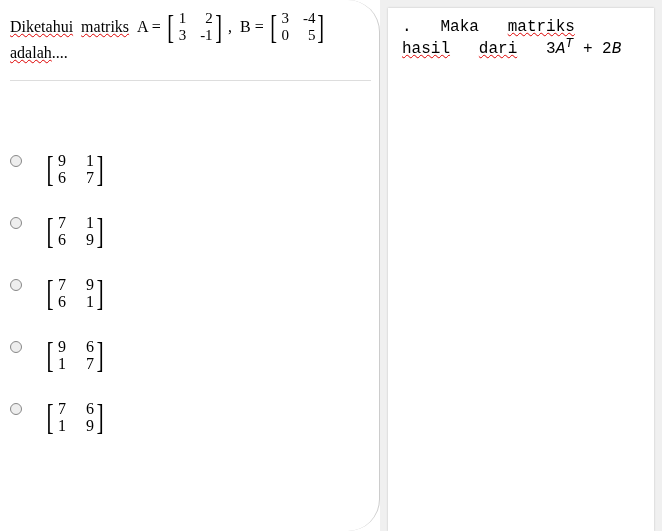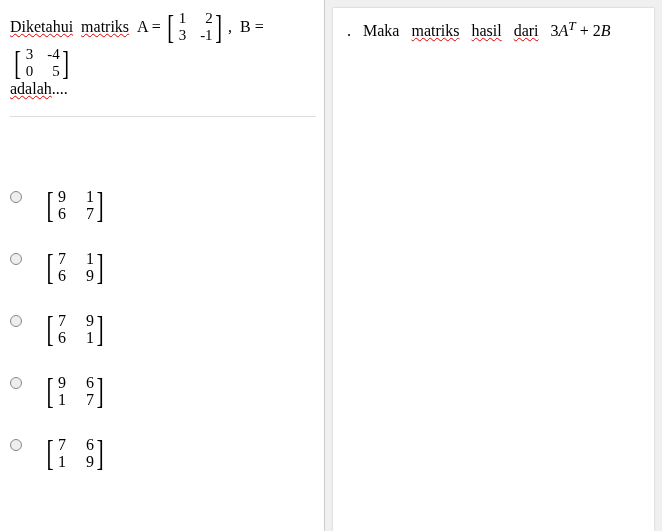--- a/index.html
+++ b/index.html
@@ -10,23 +10,24 @@
     font-size: 16px;
     color: #000;
     background: #fff;
     position: relative;
   }
   .page {
     display: flex;
     height: 100%;
   }
   .left-col {
-    width: 325px;
+    width: 380px;
     padding: 10px 8px 0 10px;
     border-right: 1px solid #ccc;
+    border-radius: 32px;
   }
   .right-col {
     flex: 1;
     background: #f0f0f0;
     position: relative;
   }
   .right-inner {
     background: #fff;
     margin: 8px 8px 0 8px;
     height: calc(100% - 8px);
@@ -84,21 +85,21 @@
     flex-shrink: 0;
   }
   .opt-matrix .bracket { font-size: 36px; line-height: 36px; }
   .opt-matrix .mcells { font-size: 16px; column-gap: 18px; }
   .hr {
     border: none;
     border-top: 1px solid #ddd;
     margin: 18px 0 0 0;
   }
   .qwrap { display:flex; flex-wrap:wrap; align-items:center; gap:2px;}
-  .cont { padding: 10px 10px 11px 14px; }
+  .cont { padding: 10px 10px 11px 14px; font-family: Liberation Mono, monospace; }
 </style>
 </head>
 <body>
 
 <div class="page">
   <div class="left-col">
     <div class="qwrap question-line">
       <span class="spell">Diketahui</span>
       <span>&nbsp;</span>
       <span class="spell">matriks</span>

